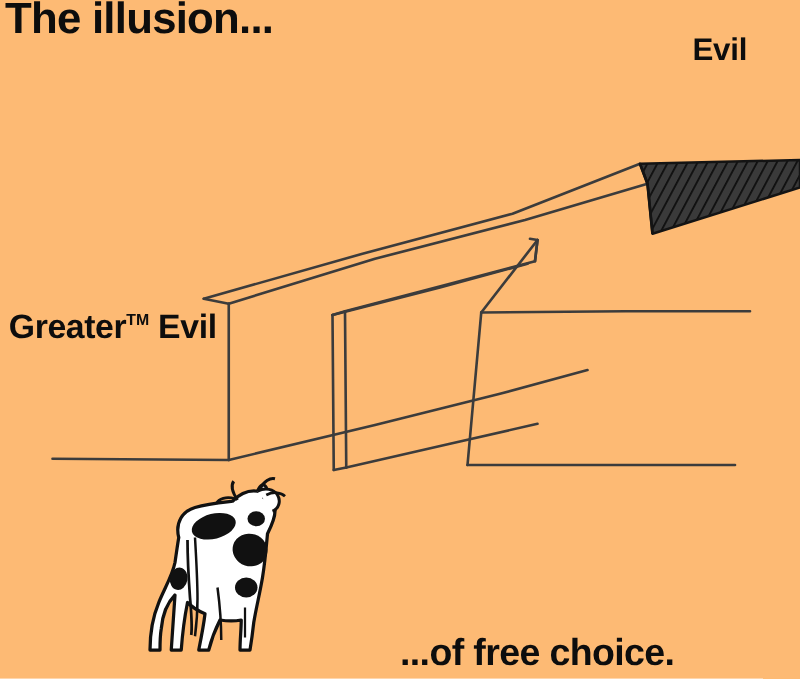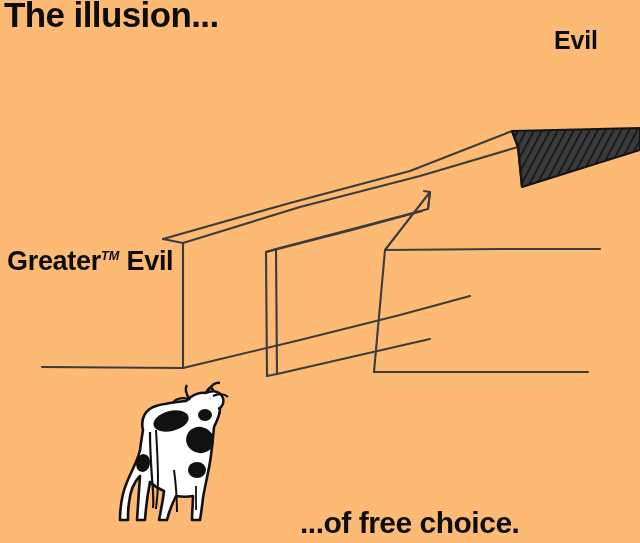--- a/index.html
+++ b/index.html
@@ -50,32 +50,31 @@
     font-size: 27px;
     letter-spacing: -0.3px;
   }
   #lesser-evil-label {
     left: 390px;
     top: 253px;
     font-size: 27px;
     letter-spacing: -0.3px;
   }
   #bottom-text {
-    left: 300px;
+    left: 320px;
     top: 508px;
     font-size: 30px;
     letter-spacing: -0.5px;
     text-align: center;
   }
   .caption sup {
     font-size: 0.47em;
     vertical-align: super;
     line-height: 0;
     letter-spacing: 0;
-    font-style: italic;
   }
 </style>
 </head>
 <body>
 
 <div id="stage">
 
   <svg id="artwork" viewBox="0 0 640 543" xmlns="http://www.w3.org/2000/svg">
 
     <defs>

